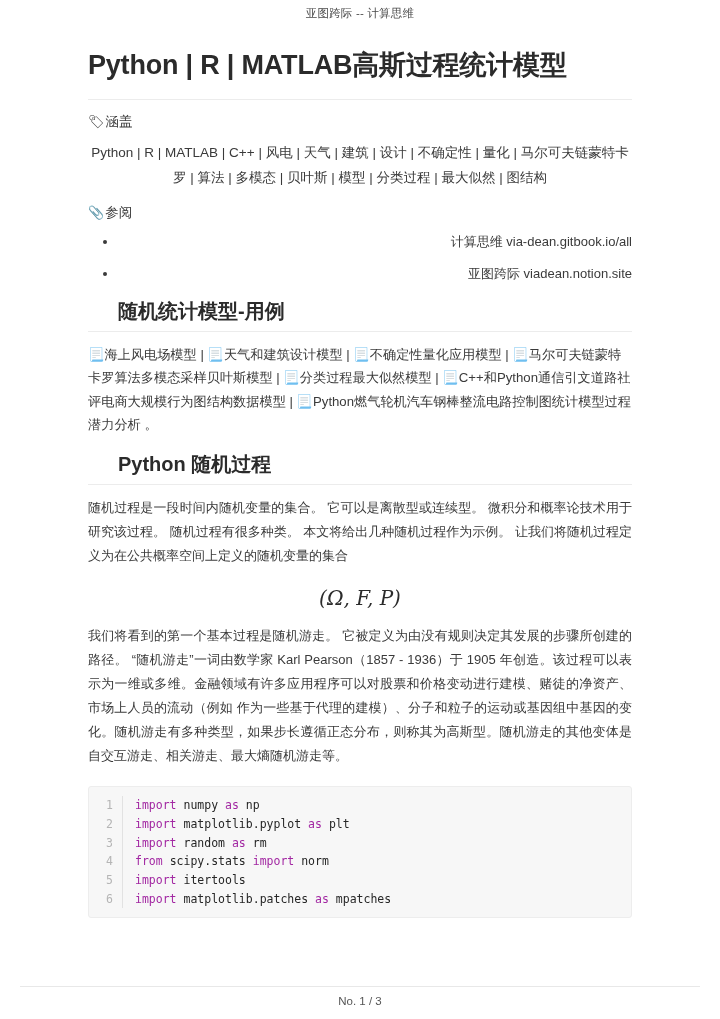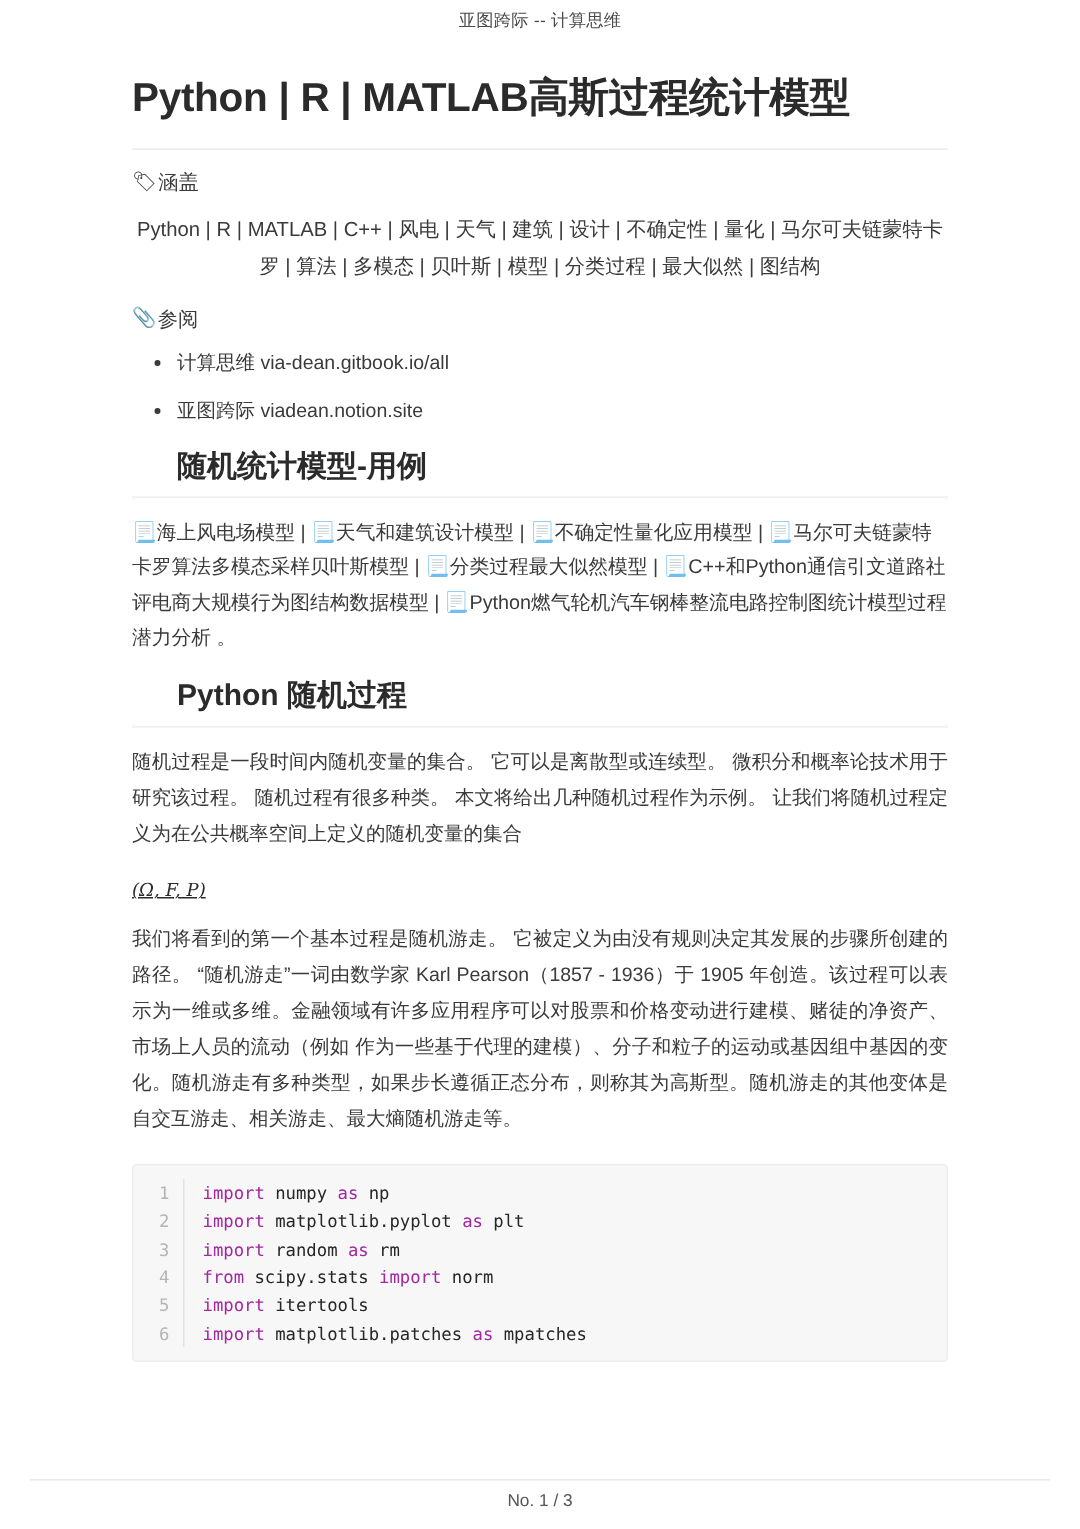--- a/index.html
+++ b/index.html
@@ -62,20 +62,21 @@
     font-size: 13.5px;
     line-height: 1.85;
     margin: 10px 0 0 0;
     color: #3a3a3a;
     text-align: center;
   }
   ul.refs {
     margin: 10px 0 0 0;
     padding-left: 30px;
     list-style: disc;
+    text-align: right;
   }
   ul.refs li {
     font-size: 13px;
     line-height: 1.55;
     margin-bottom: 12px;
     color: #3a3a3a;
   }
   h2.section {
     font-size: 20px;
     font-weight: bold;
@@ -93,26 +94,26 @@
     color: #3a3a3a;
     text-align: justify;
   }
   p.usecases {
     font-size: 13.2px;
     line-height: 1.78;
     margin: 11px 0 0 0;
     color: #3a3a3a;
   }
   .formula {
+    text-align: center;
     font-family: "DejaVu Serif", "Liberation Serif", serif;
-    font-size: 12px;
+    font-size: 20px;
     color: #2b2b2b;
     margin: 18px 0 14px 0;
     font-style: italic;
-    text-decoration: underline;
   }
   pre.code {
     background: #f7f7f7;
     border: 1px solid #ededed;
     border-radius: 3px;
     margin: 18px 0 0 0;
     padding: 9px 0 9px 0;
     font-family: "DejaVu Sans Mono", "Liberation Mono", monospace;
     font-size: 11.5px;
     line-height: 1.62;

